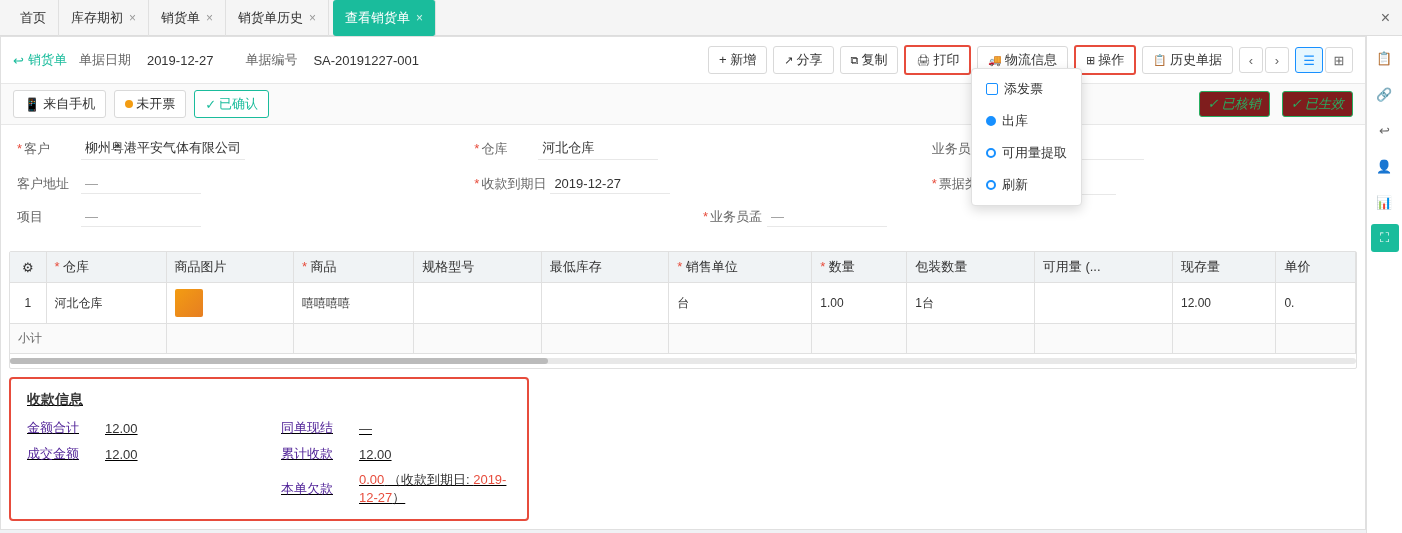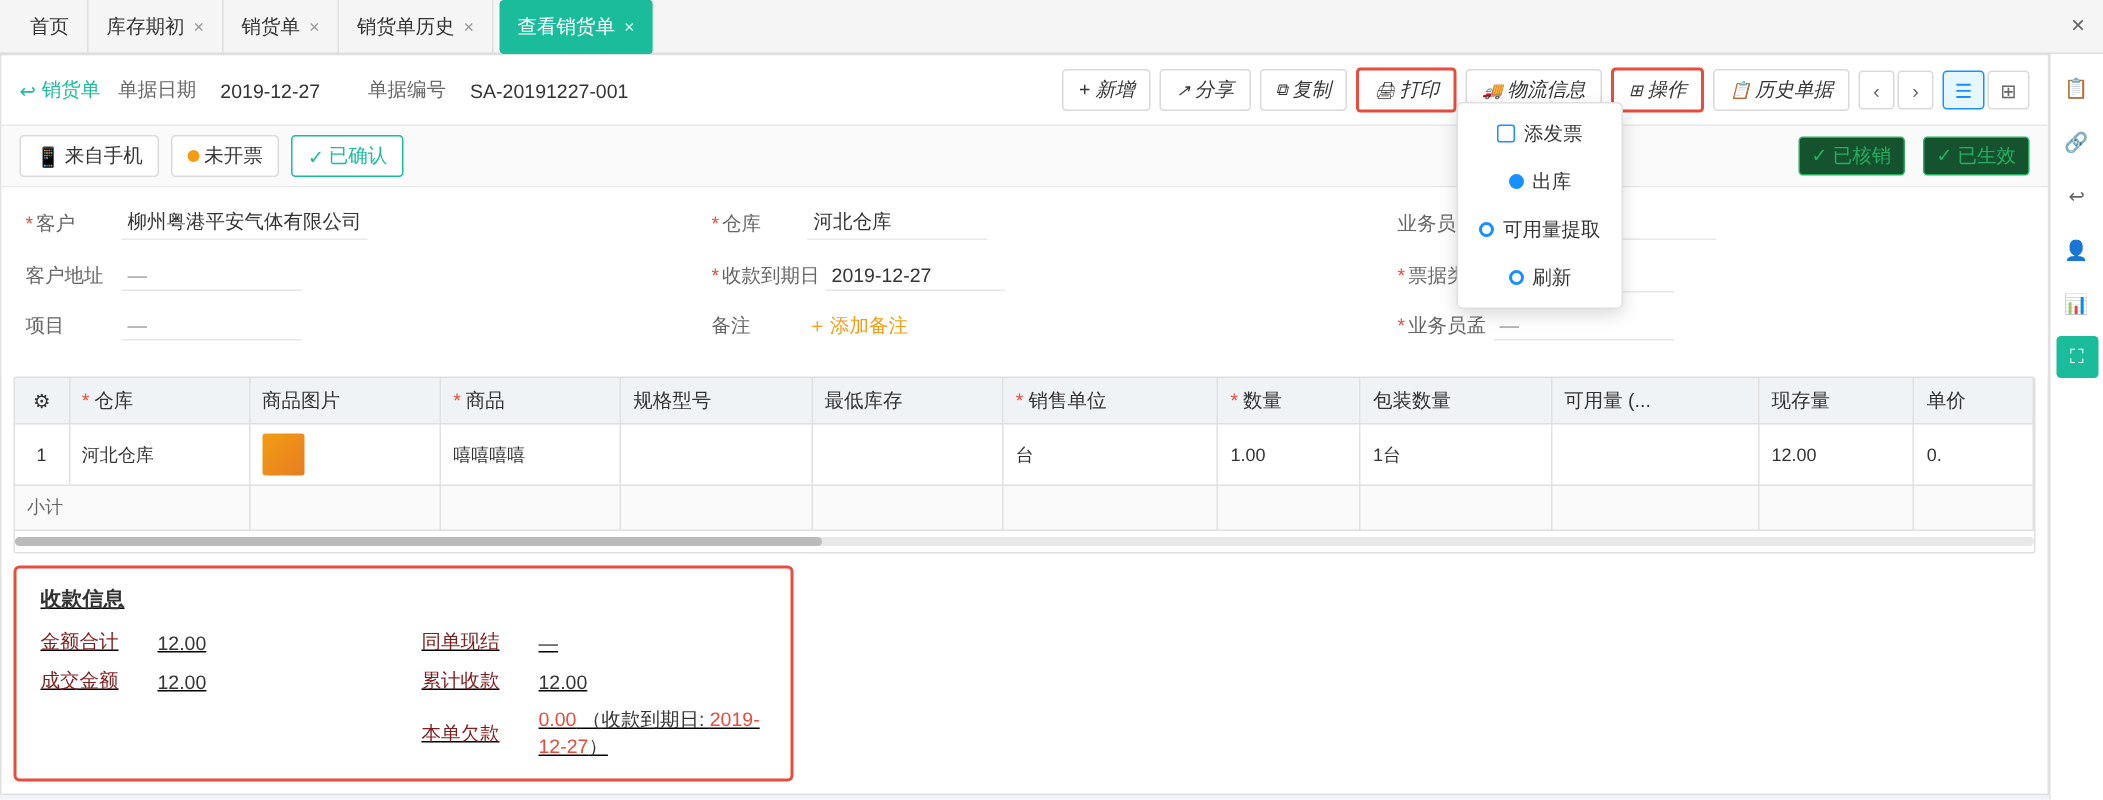--- a/index.html
+++ b/index.html
@@ -31,25 +31,25 @@
     .doc-type-icon { color: #1abc9c; }
     .doc-meta { display: flex; align-items: center; gap: 16px; color: #666; font-size: 13px; flex: 1; }
 
     
     .toolbar {
       display: flex; align-items: center; gap: 6px; margin-left: auto;
     }
     .toolbar-btn {
       display: flex; align-items: center; gap: 3px; padding: 4px 10px;
       border: 1px solid #d9d9d9; border-radius: 3px; cursor: pointer; background: #fff;
-      color: #333; font-size: 12px; white-space: nowrap; font-style: italic;
+      color: #333; font-size: 12px; white-space: nowrap;
     }
     .toolbar-btn.red-border { border: 2px solid #e74c3c; }
     .status-badge { padding: 3px 8px; border-radius: 3px; font-size: 12px; }
-    .status-check { background: #14532d; color: #27ae60; border: 1px solid #27ae60; }
+    .status-check { background: #7f1d1d; color: #27ae60; border: 1px solid #27ae60; font-style: italic; }
     .nav-arrows { display: flex; gap: 2px; }
     .nav-arrow { width: 24px; height: 26px; border: 1px solid #d9d9d9; border-radius: 3px; display: flex; align-items: center; justify-content: center; cursor: pointer; background: #fff; color: #666; }
     .view-icons { display: flex; gap: 2px; }
     .view-icon { width: 28px; height: 26px; border: 1px solid #d9d9d9; border-radius: 3px; display: flex; align-items: center; justify-content: center; cursor: pointer; background: #fff; color: #666; }
     .view-icon.active-view { background: #e6f7ff; border-color: #1890ff; color: #1890ff; }
 
     
     .second-toolbar {
       display: flex; align-items: center; padding: 6px 12px; gap: 8px;
       background: #fafafa; border-bottom: 1px solid #e8e8e8;
@@ -82,41 +82,41 @@
     .subtotal-row td { background: #fafafa; color: #666; font-weight: 500; }
 
     
     .payment-section {
       margin: 8px; border: 2px solid #e74c3c; border-radius: 4px; padding: 12px 16px;
       background: #fff; max-width: 520px; text-decoration: underline;
     }
     .payment-title { font-weight: bold; font-size: 14px; margin-bottom: 10px; color: #333; }
     .payment-grid { display: grid; grid-template-columns: 1fr 1fr; gap: 8px 24px; }
     .payment-row { display: flex; align-items: center; gap: 8px; }
-    .payment-label { color: #7f1d1d; min-width: 70px; }
+    .payment-label { color: #4c1d95; min-width: 70px; }
     .payment-value { color: #333; }
 
     
     .right-sidebar {
       position: fixed; right: 0; top: 36px; width: 36px; background: #fff;
       border-left: 1px solid #e0e0e0; display: flex; flex-direction: column;
       align-items: center; padding: 8px 0; gap: 8px; height: calc(533px - 36px);
     }
     .sidebar-icon { width: 28px; height: 28px; display: flex; align-items: center; justify-content: center; cursor: pointer; color: #666; border-radius: 3px; }
     .sidebar-icon.green-sidebar { background: #1abc9c; color: #fff; border-radius: 3px; }
 
     
     .dropdown-menu {
       position: absolute; top: 68px; right: 320px; background: #fff;
       border: 1px solid #e0e0e0; border-radius: 4px; box-shadow: 0 4px 12px rgba(0,0,0,0.15);
       z-index: 100; min-width: 110px; padding: 4px 0;
     }
     .dropdown-item {
       display: flex; align-items: center; gap: 6px; padding: 7px 14px;
-      cursor: pointer; color: #333; font-size: 13px; justify-content: center;
+      cursor: pointer; color: #333; font-size: 13px;
     }
     .dropdown-item .di-icon { font-size: 12px; }
     .dropdown-item .di-icon.radio { width: 10px; height: 10px; border-radius: 50%; border: 2px solid #1890ff; display: inline-block; background: #1890ff; }
     .dropdown-item .di-icon.radio-empty { width: 10px; height: 10px; border-radius: 50%; border: 2px solid #1890ff; display: inline-block; }
 
     
     .red-highlight { border: 2px solid #e74c3c !important; }
 
     .product-img { width: 28px; height: 28px; background: linear-gradient(135deg, #f39c12, #e67e22); border-radius: 2px; }
 
@@ -251,27 +251,20 @@
       </div>
       <div class="form-field" style="margin-left:40px;">
         <span class="form-label required">票据类型</span>
         <span class="form-value">不开票</span>
       </div>
     </div>
     <div class="form-row">
       <div class="form-field">
         <span class="form-label">项目</span>
         <span class="form-value dash">—</span>
-      </div>
-      <div class="form-field" style="margin-left:40px;">
-        <span class="form-label">备注</span>
-        <span class="add-note-btn">
-          <span>＋</span>
-          <span>添加备注</span>
-        </span>
       </div>
       <div class="form-field" style="margin-left:40px;">
         <span class="form-label required">业务员孟</span>
         <span class="form-value dash">—</span>
       </div>
     </div>
   </div>
 
   <div class="table-container">
     <table>

